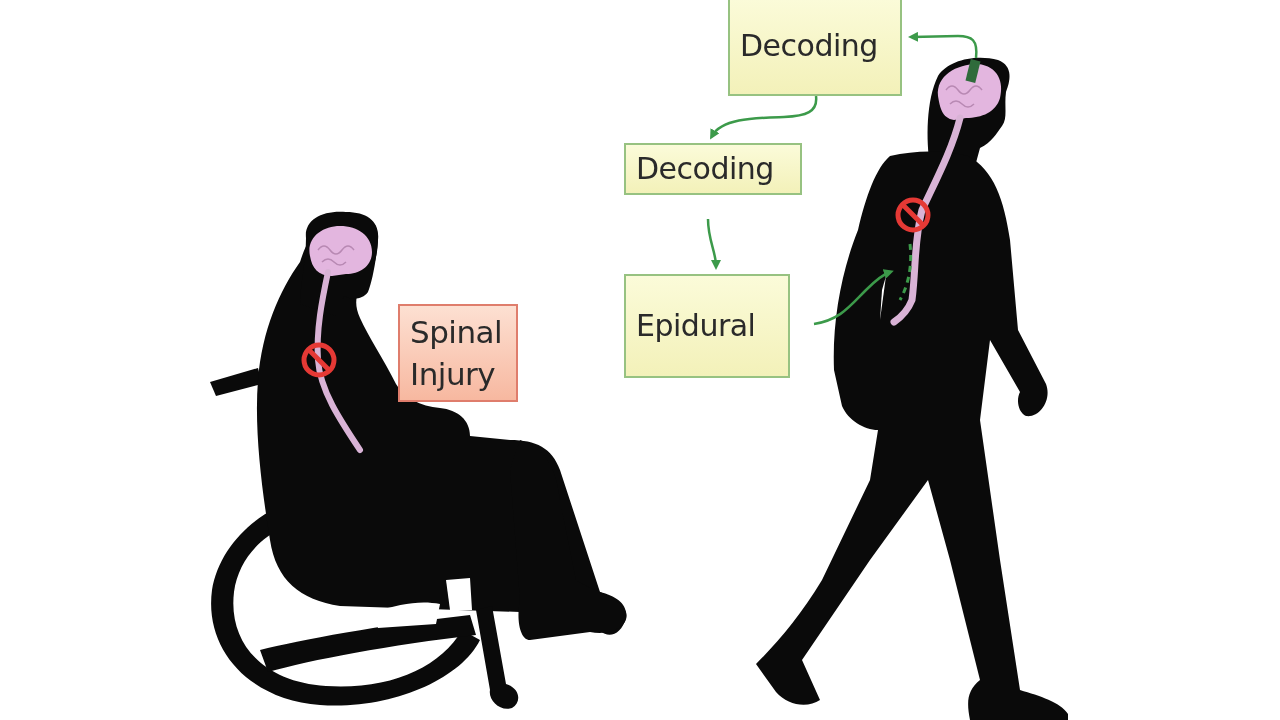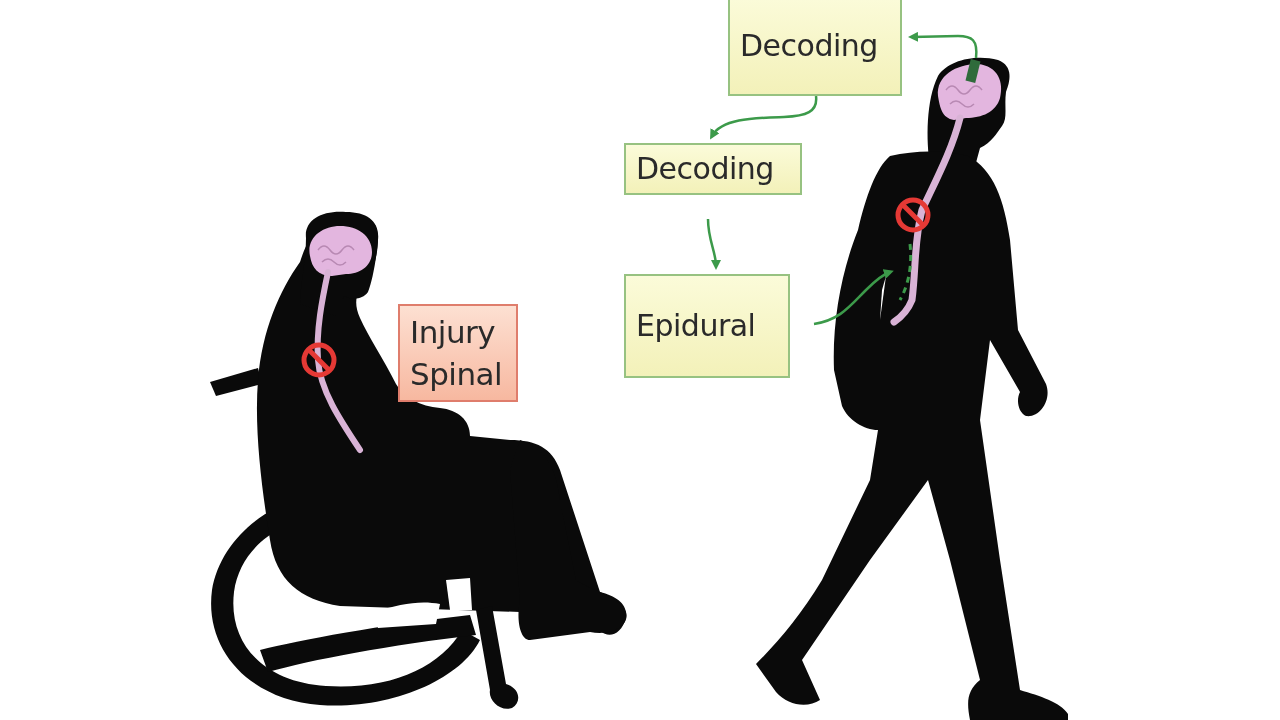--- a/index.html
+++ b/index.html
@@ -98,22 +98,22 @@
       </g>
     </g>
 
     <path d="M976,58 C978,40 972,36 958,36 L912,37" stroke="#3c9a4a" stroke-width="2.5" fill="none" marker-end="url(#arrowhead)"></path>
     <path d="M816,96 C818,112 806,116 784,117 C756,118 722,118 712,136" stroke="#3c9a4a" stroke-width="2.5" fill="none" marker-end="url(#arrowhead)"></path>
     <path d="M708,219 C708,240 716,252 716,266" stroke="#3c9a4a" stroke-width="2.5" fill="none" marker-end="url(#arrowhead)"></path>
     <path d="M814,324 C840,320 850,306 866,290 C876,280 884,274 890,272" stroke="#3c9a4a" stroke-width="2.5" fill="none" marker-end="url(#arrowhead)"></path>
   </svg>
 
   <div class="box red" id="box-injury">
+    <span>Spinal</span>
     <span>Injury</span>
-    <span>Spinal</span>
   </div>
 
   <div class="box green" id="box-cortical">
     <span>Decoding</span>
   </div>
 
   <div class="box green" id="box-decoding">
     <span>Decoding</span>
   </div>
 

